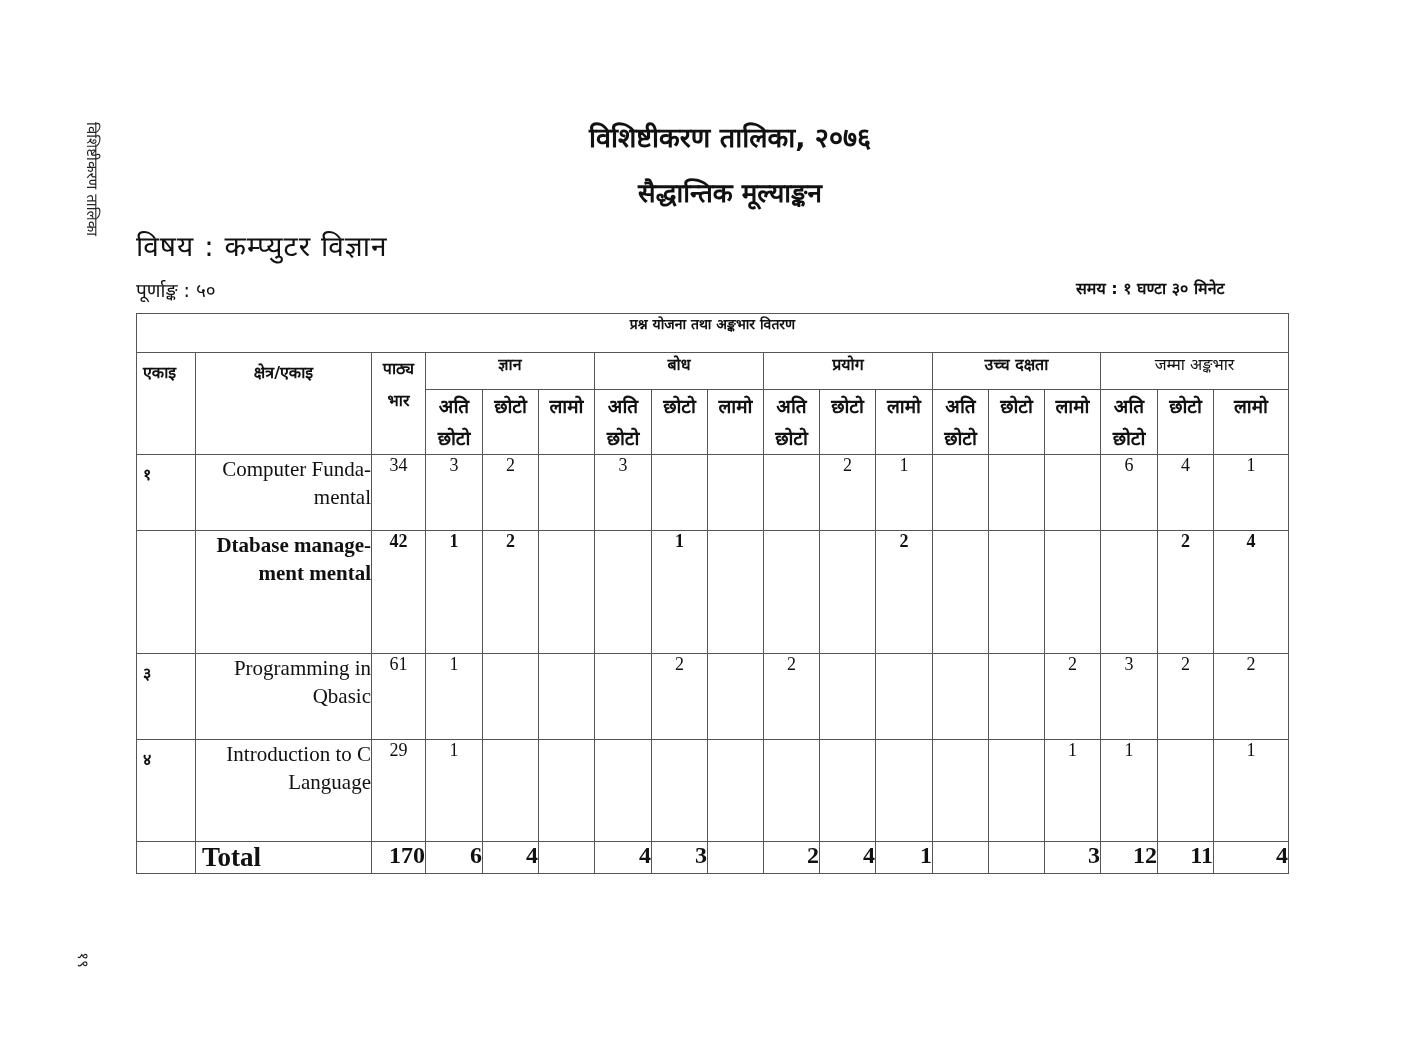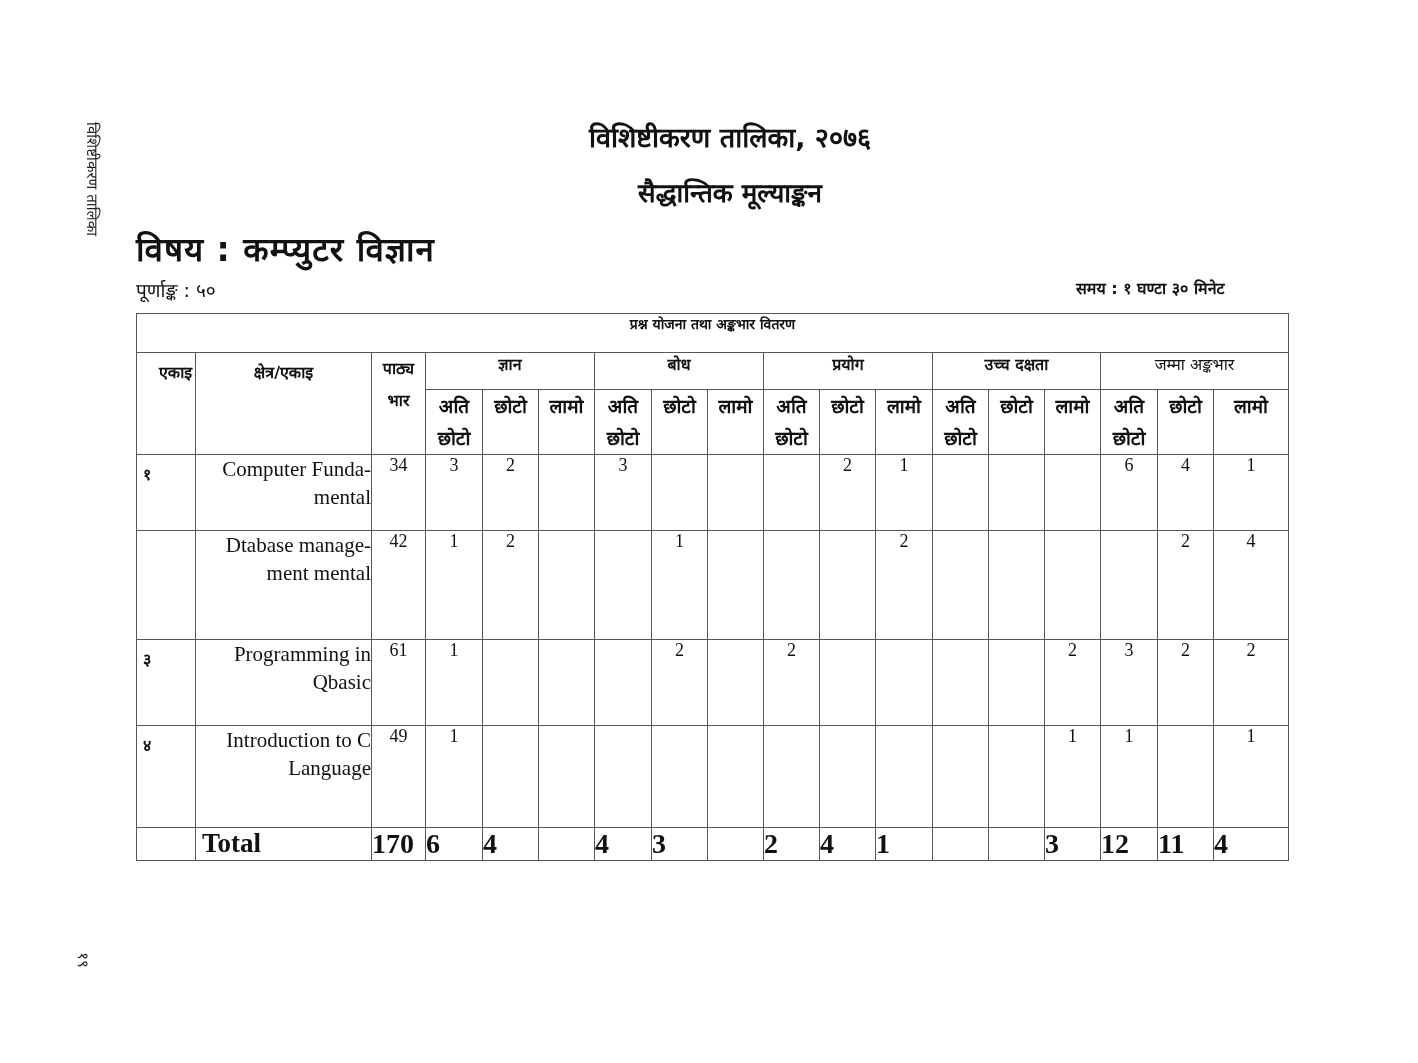--- a/index.html
+++ b/index.html
@@ -5,36 +5,36 @@
   html, body { margin:0; padding:0; background:#ffffff; }
   body { width:1418px; height:1063px; position:relative; overflow:hidden;
          font-family:"DejaVu Sans", sans-serif; color:#111; }
   .abs { position:absolute; }
   .side-title { left:72px; top:122px; width:30px; height:160px;
                 writing-mode:vertical-rl; font-size:15px; color:#222; white-space:nowrap; }
   .page-num { left:76px; top:950px; font-size:15px; transform:rotate(90deg); transform-origin:center; color:#222; }
   .title { left:0; width:1460px; text-align:center; font-weight:bold; color:#111; }
   .t1 { top:118px; font-size:27px; }
   .t2 { top:174px; font-size:26px; }
-  .subject { left:136px; top:226px; font-size:33px; font-weight:bold; letter-spacing:1px; }
+  .subject { left:136px; top:226px; font-size:28px; font-weight:normal; letter-spacing:1px; }
   .fullmarks { left:136px; top:277px; font-size:19px; font-weight:normal; }
   .timing { left:1036px; top:277px; font-size:16px; font-weight:bold; white-space:nowrap;margin-left:40px; }
 
   table.spec { position:absolute; left:136px; top:313px; border-collapse:collapse; table-layout:fixed; }
   table.spec td { border:1.5px solid #555; padding:0; vertical-align:top; }
   .hdr-top td { height:38px; text-align:center; vertical-align:middle; font-size:14px; font-weight:bold; }
   .hdr2 td { height:36px; font-size:16px; font-weight:bold; text-align:center; vertical-align:middle; }
-  .hdr2 td.left { text-align:left; padding-left:22px; vertical-align:top; padding-top:8px; }
+  .hdr2 td.left { text-align:left; padding-left:6px; vertical-align:top; padding-top:8px; }
   .hdr2 td.tl { vertical-align:top; padding-top:8px; }
   .hdr2 td.normal { font-weight:normal; }
   .hdr3 td { height:64px; font-size:19px; font-weight:bold; text-align:center; line-height:32px; vertical-align:top; }
   .body-row td { font-family:"Liberation Serif", serif; font-size:18px; text-align:center; padding-top:4px; }
   .body-row td.unit { text-align:left; padding-left:6px; font-family:"DejaVu Sans", sans-serif; font-weight:bold; font-size:16px; padding-top:8px; }
   .body-row td.area { text-align:right; padding-left:6px; font-size:21px; line-height:28px; }
-  .total-row td { font-family:"Liberation Serif", serif; font-weight:bold; font-size:28px; text-align:left; vertical-align:middle; height:30px; }
+  .total-row td { font-family:"Liberation Serif", serif; font-weight:bold; font-size:24px; text-align:right; vertical-align:middle; height:30px; }
   .total-row td.area { text-align:left; padding-left:6px; font-size:27px; }
 </style>
 </head>
 <body>
 
 <div class="abs side-title">विशिष्टीकरण तालिका</div>
 <div class="abs page-num">१९</div>
 
 <div class="abs title t1">विशिष्टीकरण तालिका, २०७६</div>
 <div class="abs title t2">सैद्धान्तिक मूल्याङ्कन</div>
@@ -131,21 +131,21 @@
         <td></td>
         <td>2</td>
         <td>1</td>
         <td></td>
         <td></td>
         <td></td>
         <td>6</td>
         <td>4</td>
         <td>1</td>
       </tr>
-      <tr class="body-row" style="height: 109px;">
+      <tr class="body-row" style="height: 123px; font-weight: bold;">
         <td class="unit"></td>
         <td class="area">
           <div>Dtabase manage-</div>
           <div>ment mental</div>
         </td>
         <td>42</td>
         <td>1</td>
         <td>2</td>
         <td></td>
         <td></td>
@@ -183,21 +183,21 @@
         <td>3</td>
         <td>2</td>
         <td>2</td>
       </tr>
       <tr class="body-row" style="height: 102px;">
         <td class="unit">४</td>
         <td class="area">
           <div>Introduction to C</div>
           <div>Language</div>
         </td>
-        <td>49</td>
+        <td>29</td>
         <td>1</td>
         <td></td>
         <td></td>
         <td></td>
         <td></td>
         <td></td>
         <td></td>
         <td></td>
         <td></td>
         <td></td>

